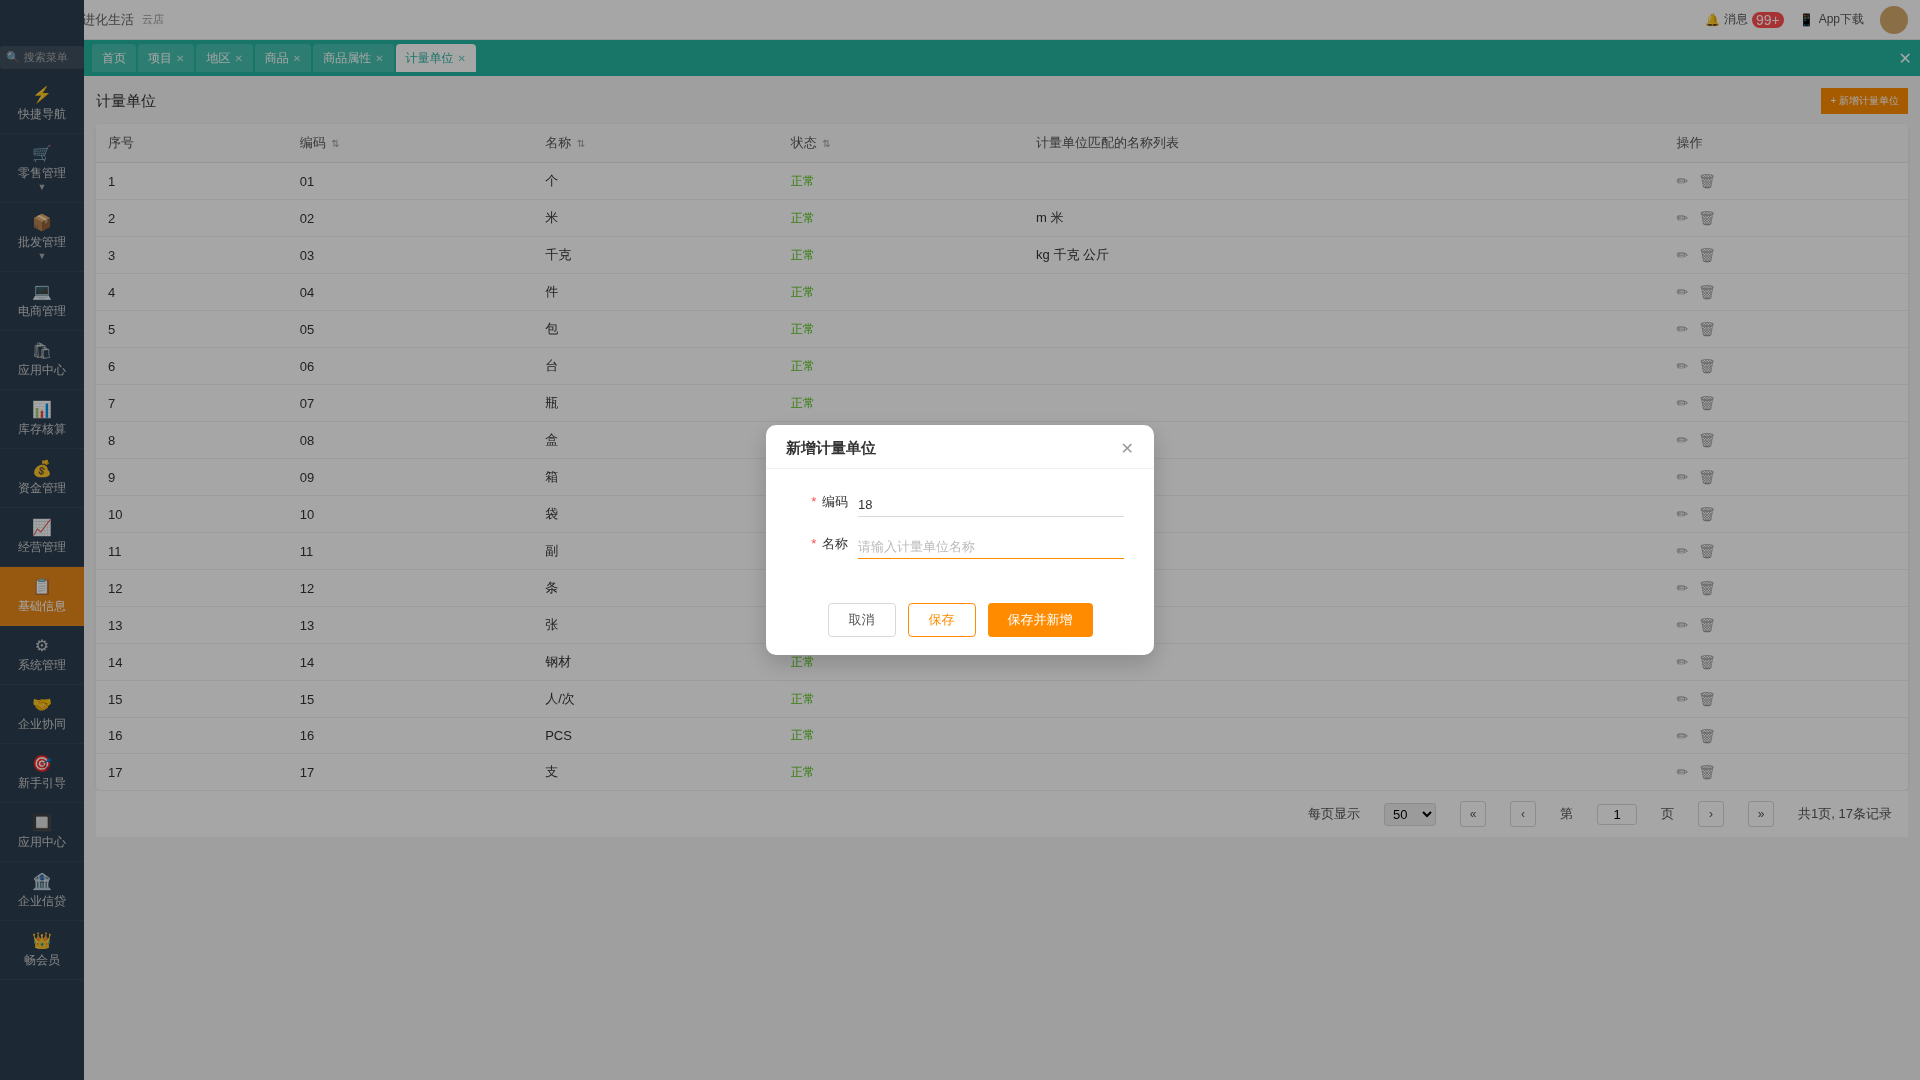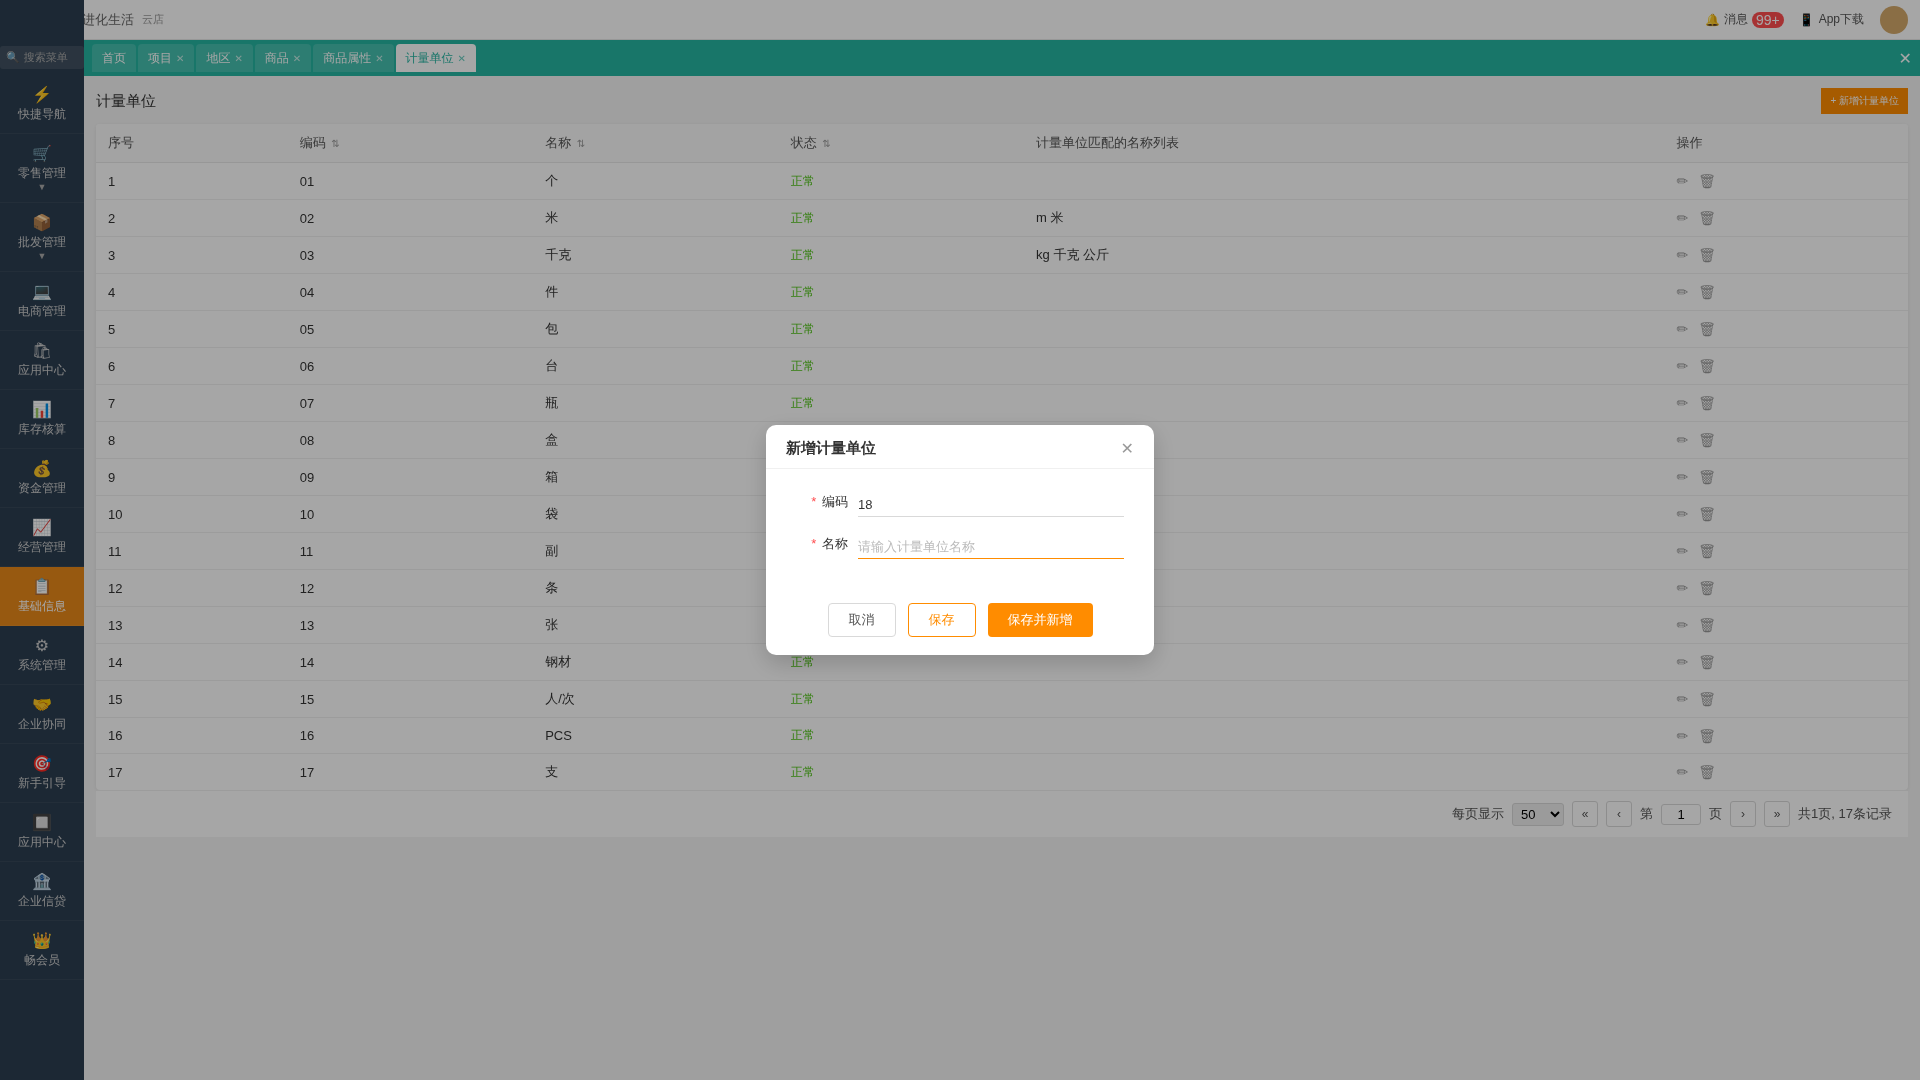--- a/index.html
+++ b/index.html
@@ -184,21 +184,21 @@
     .action-btn {
       color: #999; cursor: pointer; font-size: 14px;
     }
 
     
     .pagination-bar {
       display: flex;
       align-items: center;
       justify-content: flex-end;
       padding: 12px 0;
-      gap: 8px;
+      gap: 24px;
       font-size: 13px;
       color: #555;
       background: #fff;
       border-top: 1px solid #f0f0f0;
       padding: 10px 16px;
     }
     .page-btn {
       width: 26px; height: 26px;
       border: 1px solid #d9d9d9;
       background: #fff;

